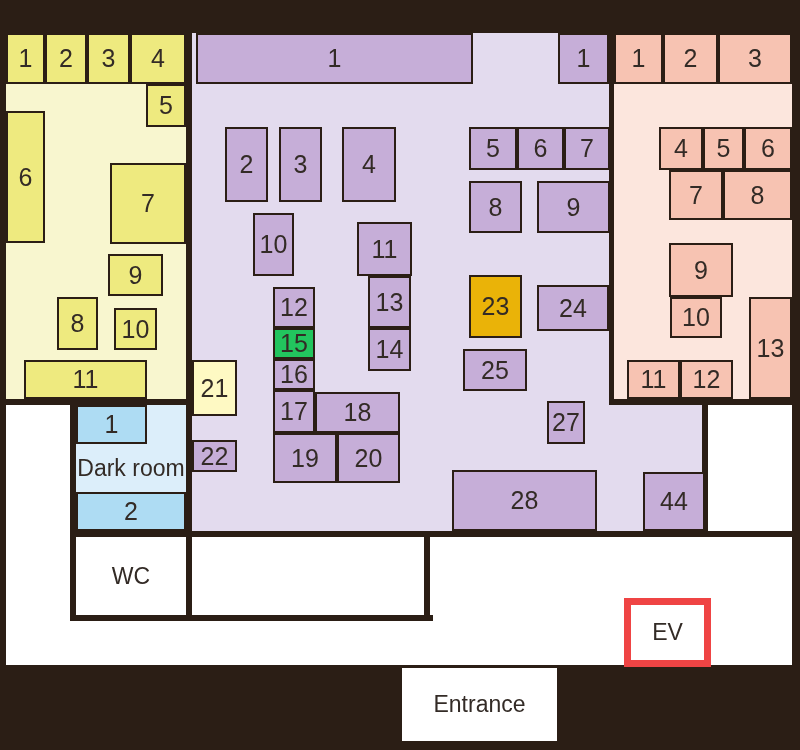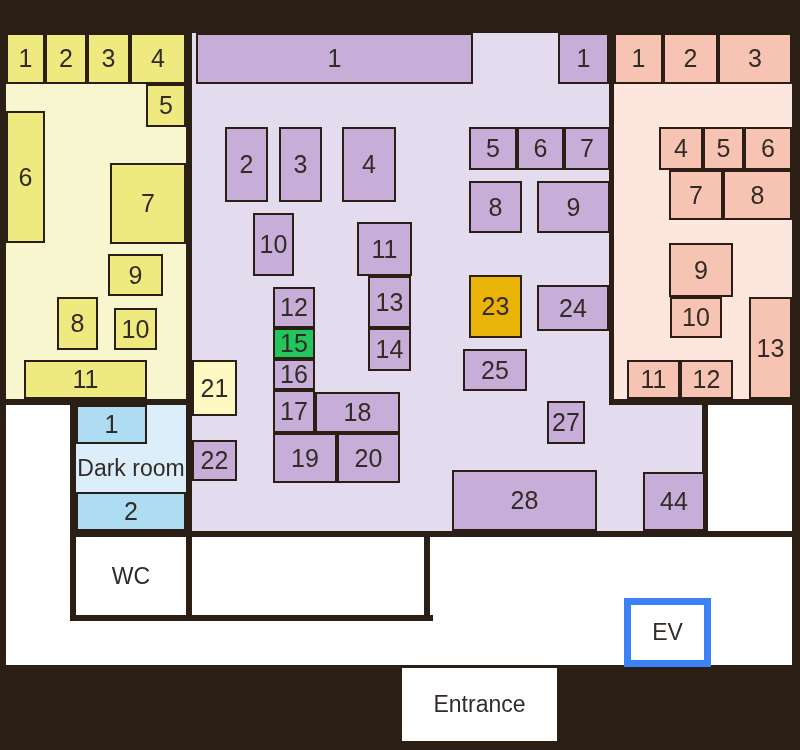--- a/index.html
+++ b/index.html
@@ -15,21 +15,21 @@
   .zone{}
   .box{
     border:2px solid #2b1e15;
     display:flex;align-items:center;justify-content:center;
     font-size:25px;line-height:1;color:#332b26;
   }
   .room{
     display:flex;align-items:center;justify-content:center;
     font-size:23px;line-height:1;color:#332b26;
   }
-  .room-bordered{background:#ffffff;border:7px solid #3b82f6;}
+  .room-bordered{background:#ffffff;border:7px solid #ef4444;}
   .room-plain{background:#ffffff;}
 </style>
 </head>
 <body>
 
 <div id="stage">
     <div class="floor abs" style="left: 6px; top: 33px; width: 787px; height: 632px;"></div>
     <div class="zone abs" style="background: rgb(248, 246, 207); left: 6px; top: 33px; width: 180px; height: 366px;"></div>
     <div class="zone abs" style="background: rgb(227, 219, 238); left: 192px; top: 33px; width: 417px; height: 498px;"></div>
     <div class="zone abs" style="background: rgb(227, 219, 238); left: 609px; top: 405px; width: 93px; height: 126px;"></div>
@@ -75,21 +75,21 @@
     <div class="box abs" style="background: rgb(198, 174, 216); left: 368px; top: 276px; width: 43px; height: 52px;">13</div>
     <div class="box abs" style="background: rgb(198, 174, 216); left: 273px; top: 287px; width: 42px; height: 41px;">12</div>
     <div class="box abs" style="background: rgb(198, 174, 216); left: 368px; top: 328px; width: 43px; height: 43px;">14</div>
     <div class="box abs" style="background: #22c55e; left: 273px; top: 328px; width: 42px; height: 31px;">15</div>
     <div class="box abs" style="background: rgb(198, 174, 216); left: 273px; top: 359px; width: 42px; height: 31px;">16</div>
     <div class="box abs" style="background: rgb(198, 174, 216); left: 273px; top: 390px; width: 42px; height: 43px;">17</div>
     <div class="box abs" style="background: rgb(198, 174, 216); left: 315px; top: 392px; width: 85px; height: 41px;">18</div>
     <div class="box abs" style="background: rgb(198, 174, 216); left: 273px; top: 433px; width: 64px; height: 50px;">19</div>
     <div class="box abs" style="background: rgb(198, 174, 216); left: 337px; top: 433px; width: 63px; height: 50px;">20</div>
     <div class="box abs" style="background: #fef9c3; left: 192px; top: 360px; width: 45px; height: 56px;">21</div>
-    <div class="box abs" style="background: rgb(198, 174, 216); left: 192px; top: 440px; width: 45px; height: 41px;">22</div>
+    <div class="box abs" style="background: rgb(198, 174, 216); left: 192px; top: 440px; width: 45px; height: 32px;">22</div>
     <div class="box abs" style="background: #eab308; left: 469px; top: 275px; width: 53px; height: 63px;">23</div>
     <div class="box abs" style="background: rgb(198, 174, 216); left: 537px; top: 285px; width: 72px; height: 46px;">24</div>
     <div class="box abs" style="background: rgb(198, 174, 216); left: 463px; top: 349px; width: 64px; height: 42px;">25</div>
     <div class="box abs" style="background: rgb(198, 174, 216); left: 547px; top: 401px; width: 38px; height: 43px;">27</div>
     <div class="box abs" style="background: rgb(198, 174, 216); left: 452px; top: 470px; width: 145px; height: 61px;">28</div>
     <div class="box abs" style="background: rgb(198, 174, 216); left: 643px; top: 472px; width: 62px; height: 59px;">44</div>
     <div class="box abs" style="background: rgb(247, 195, 178); left: 614px; top: 33px; width: 49px; height: 51px;">1</div>
     <div class="box abs" style="background: rgb(247, 195, 178); left: 663px; top: 33px; width: 55px; height: 51px;">2</div>
     <div class="box abs" style="background: rgb(247, 195, 178); left: 718px; top: 33px; width: 74px; height: 51px;">3</div>
     <div class="box abs" style="background: rgb(247, 195, 178); left: 659px; top: 127px; width: 44px; height: 43px;">4</div>

